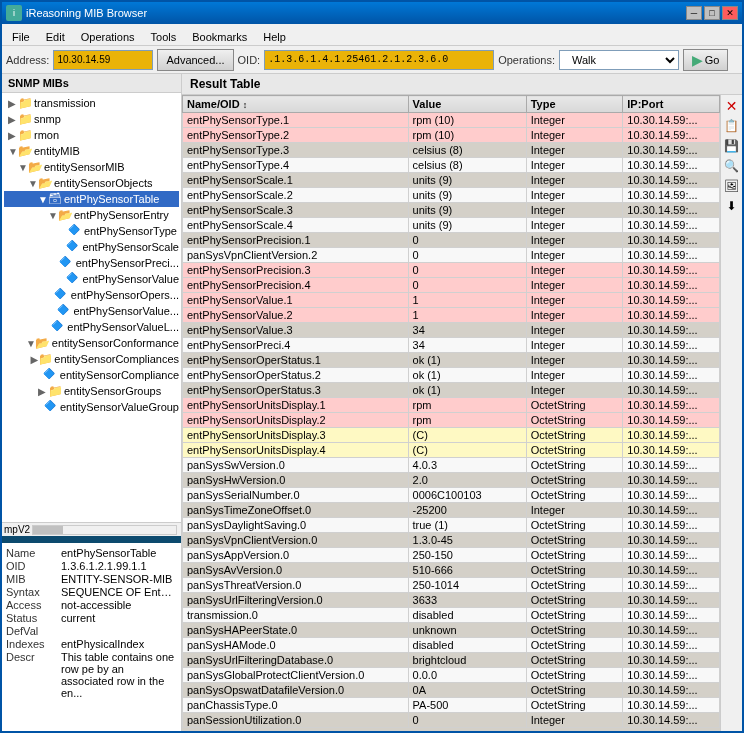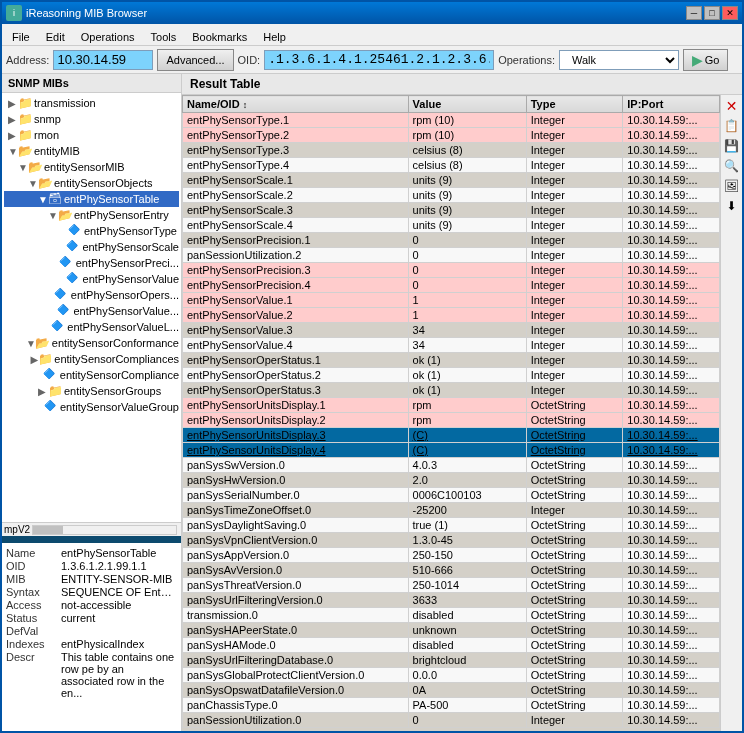--- a/index.html
+++ b/index.html
@@ -14,21 +14,21 @@
     .tb-btn { width: 16px; height: 14px; background: #c0c0c0; border: 1px solid #888; font-size: 9px; cursor: pointer; display: flex; align-items: center; justify-content: center; color: black; }
     .tb-btn.close { background: #ff5c5c; }
 
     
     .menu-bar { background: #f0f0f0; border-bottom: 1px solid #ccc; height: 22px; display: flex; align-items: flex-end; padding: 0 2px; flex-shrink: 0; }
     .menu-item { padding: 2px 8px; font-size: 11px; cursor: pointer; }
 
     
     .toolbar { background: #f0f0f0; border-bottom: 1px solid #ccc; height: 28px; display: flex; align-items: center; padding: 2px 4px; gap: 4px; flex-shrink: 0; }
     .toolbar-label { font-size: 11px; color: #333; }
-    .toolbar-input { border: 1px solid #7f9db9; height: 20px; padding: 0 3px; font-size: 13px; background: #7dd3fc; }
+    .toolbar-input { border: 1px solid #7f9db9; height: 20px; padding: 0 3px; font-size: 10px; background: #eab308; }
     .toolbar-select { border: 1px solid #7f9db9; height: 20px; font-size: 11px; background: white; padding: 0 8px; }
     .go-btn { background: linear-gradient(to bottom, #f0f0f0, #d0d0d0); border: 1px solid #888; height: 22px; padding: 0 8px; font-size: 11px; cursor: pointer; display: flex; align-items: center; gap: 2px; }
 
     
     .main { display: flex; flex: 1; overflow: hidden; }
 
     
     .left-panel { width: 180px; background: white; border-right: 1px solid #ccc; display: flex; flex-direction: column; flex-shrink: 0; justify-content: space-between; }
     .left-panel-header { background: #e8e8e8; border-bottom: 1px solid #ccc; padding: 3px 6px; font-size: 11px; font-weight: bold; }
     .tree-container { flex: 1; overflow: auto; padding: 2px; }
@@ -50,21 +50,21 @@
     
     .right-panel { flex: 1; display: flex; flex-direction: column; overflow: hidden; }
 
     
     .data-table-container { flex: 1; overflow: auto; }
     .data-table { width: 100%; border-collapse: collapse; font-size: 11px; }
     .data-table th { background: linear-gradient(to bottom, #e8e8e8, #d8d8d8); border: 1px solid #aaa; padding: 2px 4px; text-align: left; font-weight: bold; position: sticky; top: 0; z-index: 1; white-space: nowrap; }
     .data-table td { border: 1px solid #d0d0d0; padding: 1px 4px; white-space: nowrap; overflow: hidden; max-width: 200px; text-overflow: ellipsis; }
     .data-table tr:nth-child(even) { background: #f8f8f8; }
     .data-table tr.row-red td { background: #ffcccc; }
-    .data-table tr.row-blue td { background: #0369a1; text-decoration: underline; }
+    .data-table tr.row-blue td { background: #fef9c3; }
 
     
     ::-webkit-scrollbar { width: 12px; height: 12px; }
     ::-webkit-scrollbar-track { background: #f0f0f0; }
     ::-webkit-scrollbar-thumb { background: #c0c0c0; border: 1px solid #999; }
 
     .oid-input { width: 230px; font-family: Liberation Mono, monospace; }
     .addr-input { width: 100px; }
     .ops-select { width: 120px; }
 
@@ -365,21 +365,21 @@
                   <td>Integer</td>
                   <td>10.30.14.59:...</td>
                 </tr>
                 <tr>
                   <td>entPhySensorPrecision.1</td>
                   <td>0</td>
                   <td>Integer</td>
                   <td>10.30.14.59:...</td>
                 </tr>
                 <tr>
-                  <td>panSessionUtilization.2</td>
+                  <td>panSysVpnClientVersion.2</td>
                   <td>0</td>
                   <td>Integer</td>
                   <td>10.30.14.59:...</td>
                 </tr>
                 <tr class="row-red">
                   <td>entPhySensorPrecision.3</td>
                   <td>0</td>
                   <td>Integer</td>
                   <td>10.30.14.59:...</td>
                 </tr>
@@ -401,21 +401,21 @@
                   <td>Integer</td>
                   <td>10.30.14.59:...</td>
                 </tr>
                 <tr>
                   <td>entPhySensorValue.3</td>
                   <td>34</td>
                   <td>Integer</td>
                   <td>10.30.14.59:...</td>
                 </tr>
                 <tr>
-                  <td>entPhySensorValue.4</td>
+                  <td>entPhySensorPreci.4</td>
                   <td>34</td>
                   <td>Integer</td>
                   <td>10.30.14.59:...</td>
                 </tr>
                 <tr>
                   <td>entPhySensorOperStatus.1</td>
                   <td>ok (1)</td>
                   <td>Integer</td>
                   <td>10.30.14.59:...</td>
                 </tr>

